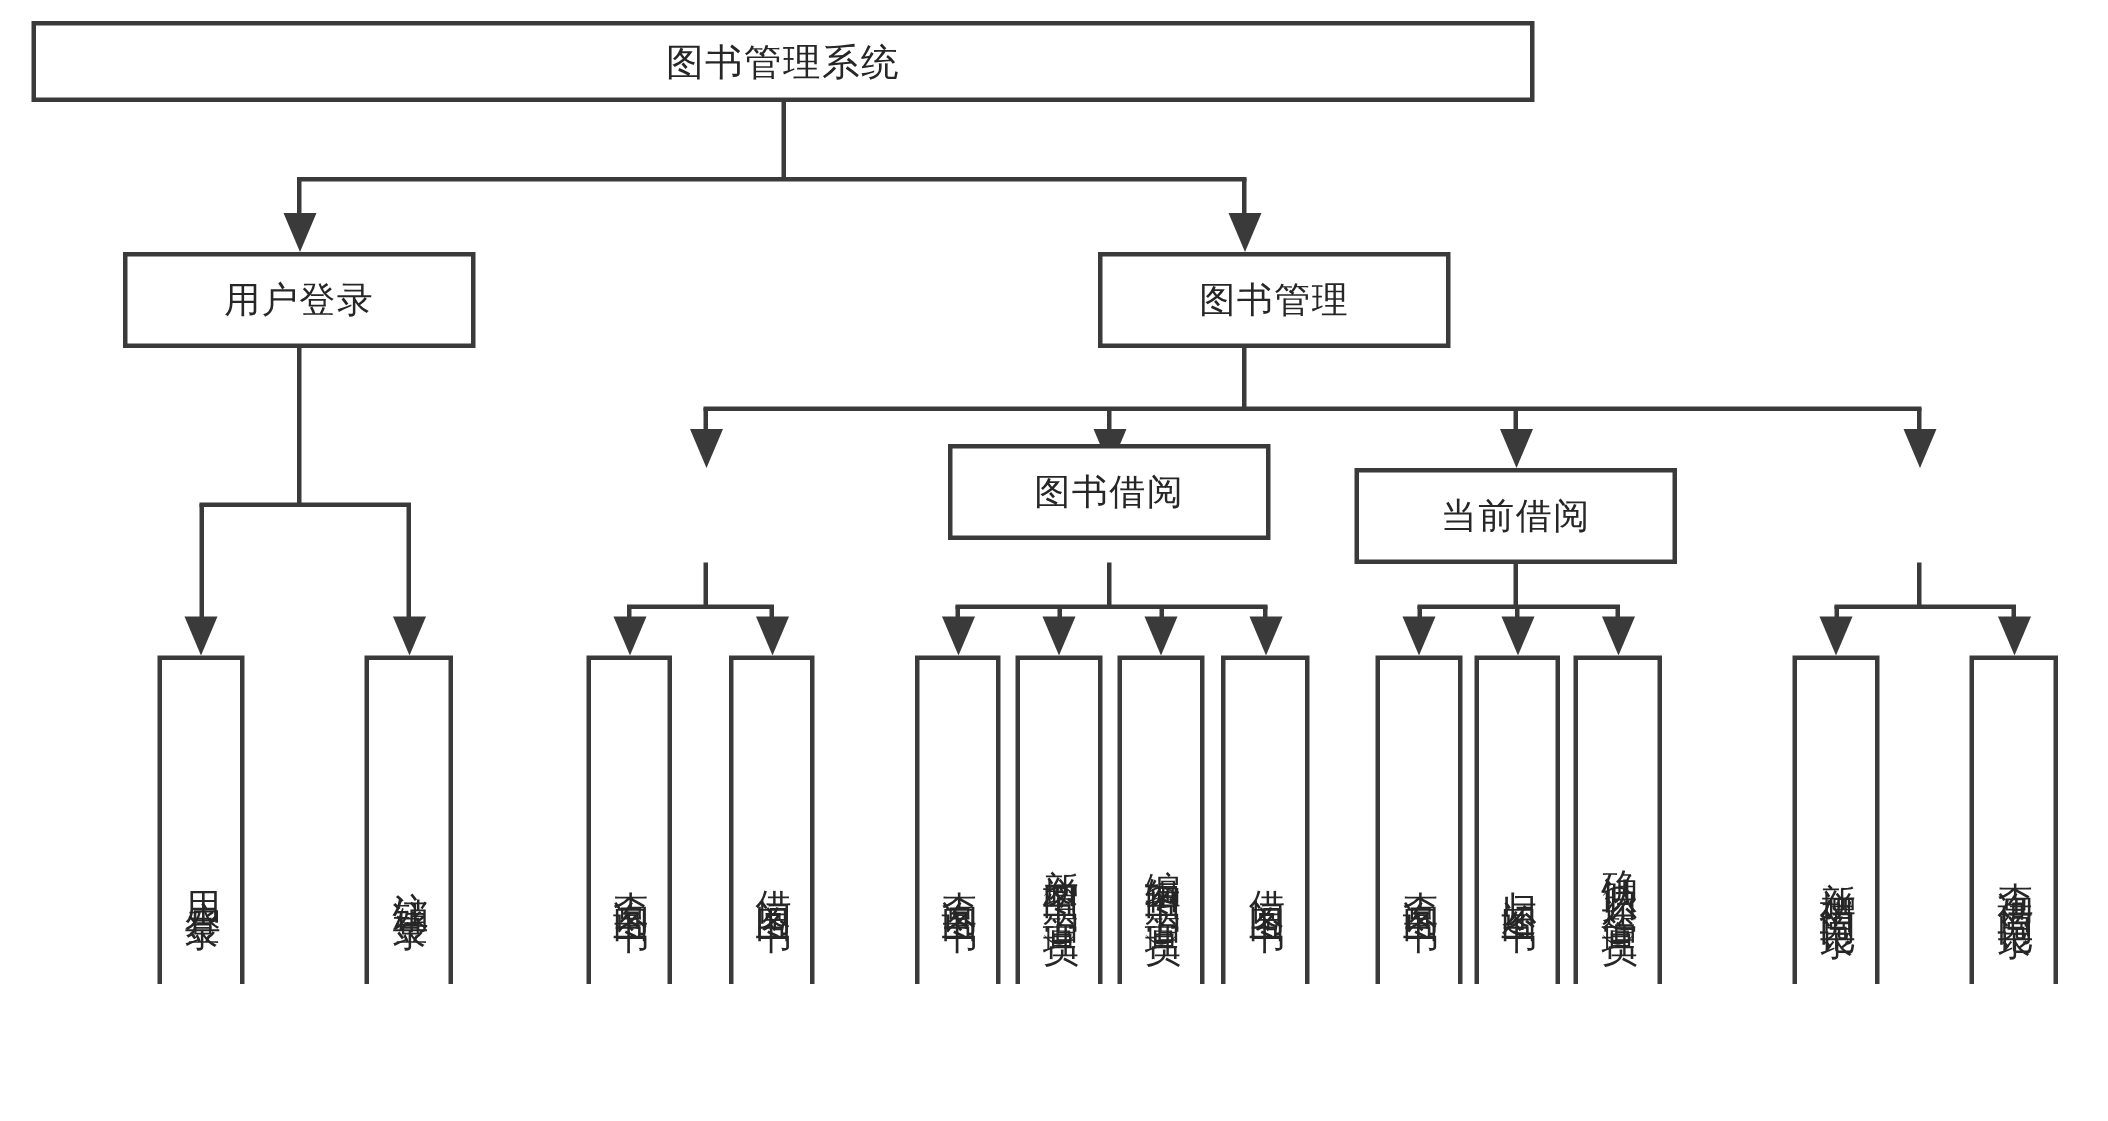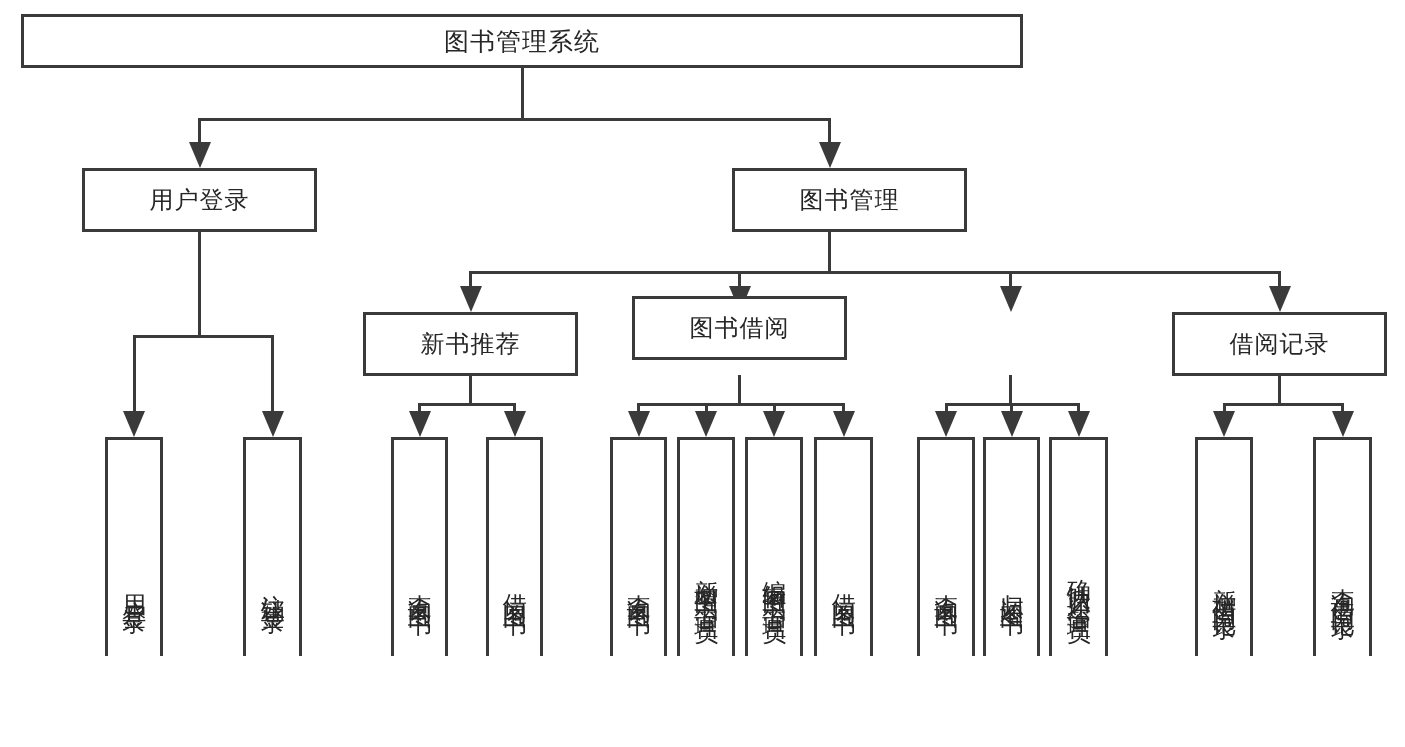--- a/index.html
+++ b/index.html
@@ -112,28 +112,25 @@
     <span>图书管理系统</span>
   </div>
 
   <div class="node hnode" style="left:82px;top:168px;width:235px;height:64px">
     <span>用户登录</span>
   </div>
   <div class="node hnode" style="left:732px;top:168px;width:235px;height:64px">
     <span>图书管理</span>
   </div>
 
-  <div class="node hnode" style="left:363px;top:312px;width:215px;height:64px">
-    <span>新书推荐</span>
-  </div>
   <div class="node hnode" style="left:632px;top:296px;width:215px;height:64px">
     <span>图书借阅</span>
   </div>
-  <div class="node hnode" style="left:1172px;top:312px;width:215px;height:64px">
-    <span>借阅记录</span>
+  <div class="node hnode" style="left:903px;top:312px;width:215px;height:64px">
+    <span>当前借阅</span>
   </div>
 
   <div class="node vnode" style="left:105px;top:437px;width:58px;height:300px">
     <span>用户登录</span>
   </div>
   <div class="node vnode" style="left:243px;top:437px;width:59px;height:300px">
     <span>注销登录</span>
   </div>
 
   <div class="node vnode" style="left:391px;top:437px;width:57px;height:300px">

